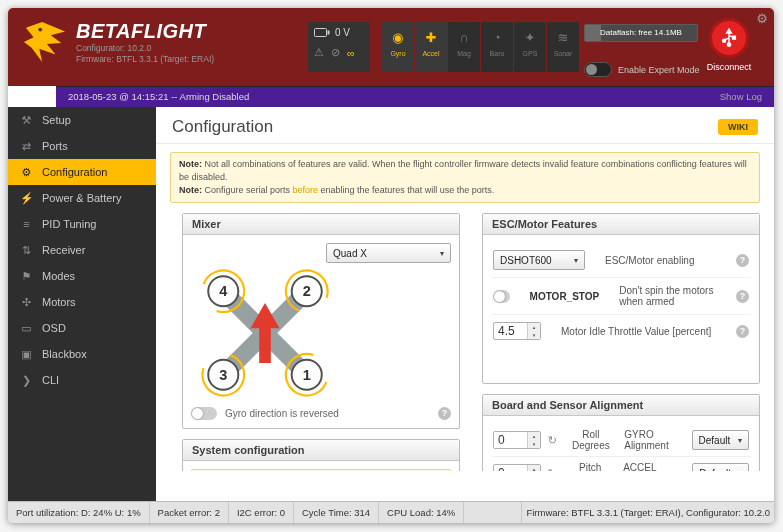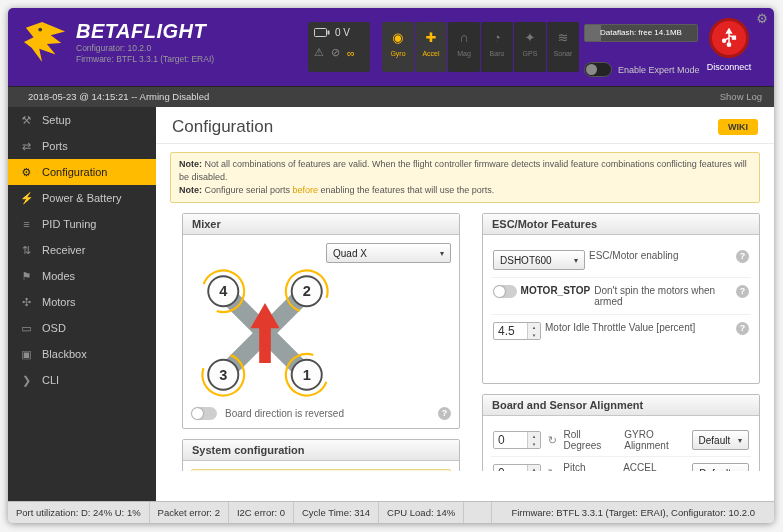--- a/index.html
+++ b/index.html
@@ -1,21 +1,21 @@
 <!DOCTYPE html>
 <html><head>
 <meta charset="utf-8">
 <style>
   html,body{margin:0;padding:0;width:783px;height:532px;background:#f4f4f4;
     font-family:"Liberation Sans",sans-serif;overflow:hidden;}
   .app{position:absolute;left:8px;top:8px;width:766px;height:515px;background:#fff;
     border-radius:5px;box-shadow:0 1px 7px rgba(0,0,0,.4);overflow:hidden;}
 
   
-  .hdr{height:78px;background:#4c1d95;position:relative;}
+  .hdr{height:78px;background:#7f1d1d;position:relative;}
   .logo{position:absolute;left:14px;top:12px;display:flex;gap:8px;}
   .logo-title{font-size:20px;font-weight:bold;font-style:italic;color:#fff;letter-spacing:.5px;}
   .ver{font-size:8.5px;color:#9a9a9a;line-height:11px;}
   .batt-block{position:absolute;left:300px;top:14px;width:62px;height:50px;background:#333;
     border-radius:3px;padding:5px 6px;box-sizing:border-box;}
   .batt-row{display:flex;align-items:center;gap:5px;color:#ddd;font-size:10px;}
   .link-row{display:flex;gap:7px;margin-top:8px;font-size:11px;color:#8a8a8a;align-items:center;}
   .link-row .yel{color:#ffbb00;}
   .sensors{position:absolute;left:374px;top:14px;display:flex;gap:1px;}
   .sensor{width:32px;height:50px;background:#2e2e2e;border-radius:2px;display:flex;
@@ -36,22 +36,22 @@
   .tgl.dark .knob{background:#8a8a8a;}
   .tgl.light{background:#cfcfcf;}
   .tgl.light .knob{background:#fff;box-shadow:0 0 2px rgba(0,0,0,.5);}
   .disconnect{position:absolute;left:690px;top:10px;width:62px;text-align:center;cursor:pointer;}
   .disc-circle{width:34px;height:34px;border-radius:50%;background:#e32222;border:3px solid #a81616;
     margin:0 auto;display:flex;align-items:center;justify-content:center;}
   .disc-lbl{font-size:9px;color:#fff;margin-top:4px;}
   .gear{position:absolute;right:6px;top:3px;font-size:13px;color:#9a9a9a;cursor:pointer;}
 
   
-  .arming{height:20px;background:#404040;border-top:1px solid #232323;line-height:20px;
-    padding:0 20px;font-size:9.5px;color:#dcdcdc;position:relative;}
+  .arming{height:20px;background:#4c1d95;border-top:1px solid #232323;line-height:20px;
+    padding:0 12px;font-size:9.5px;color:#dcdcdc;position:relative;margin-left:48px;}
   .showlog{position:absolute;right:12px;top:0;color:#a8a8a8;cursor:pointer;}
 
   
   .bdy{display:flex;height:394px;}
   .sidebar{width:148px;background:#2e2e2e;flex:none;}
   .tab{height:26px;display:flex;align-items:center;padding-left:12px;gap:9px;color:#c9c9c9;
     font-size:11px;cursor:pointer;}
   .tab .ti{width:13px;text-align:center;color:#8d8d8d;font-size:11px;}
   .tab.active{background:#ffbb00;color:#1c1c1c;}
   .tab.active .ti{color:#1c1c1c;}
@@ -81,42 +81,42 @@
   .spinner{display:inline-flex;border:1px solid #b0b0b0;background:#fff;height:18px;width:48px;
     border-radius:2px;box-sizing:border-box;flex:none;}
   .sp-val{flex:1;padding:0 4px;line-height:16px;font-size:12px;color:#333;}
   .sp-ar{width:12px;border-left:1px solid #ccc;display:flex;flex-direction:column;background:#f0f0f0;}
   .sp-ar span{flex:1;font-size:5px;line-height:8px;text-align:center;color:#555;cursor:pointer;}
   .mixer-top{display:flex;justify-content:flex-end;margin-bottom:4px;}
   .mixer-top .sel{width:125px;}
   .quad-wrap{margin:2px 0 4px 8px;}
   .mix-toggle{display:flex;align-items:center;gap:8px;font-size:10px;color:#666;margin-top:2px;}
   .mix-toggle .help{margin-left:auto;}
-  .erow{display:flex;align-items:flex-start;gap:4px;padding:7px 2px;border-bottom:1px solid #f0f0f0;
+  .erow{display:flex;align-items:center;gap:20px;padding:7px 2px;border-bottom:1px solid #f0f0f0;
     font-size:10px;color:#555;}
   .erow:last-child{border-bottom:none;}
   .erow .help{margin-left:auto;}
   .erow b{color:#333;}
   .esc-body{min-height:132px;}
   .arow{display:flex;align-items:center;gap:6px;padding:5px 2px;border-bottom:1px solid #f0f0f0;
     font-size:10px;color:#555;}
   .arow .axis-ic{color:#888;font-size:11px;width:13px;text-align:center;}
-  .arow .axis{width:68px;}
+  .arow .axis{width:68px;text-align:center;}
   .arow .sens{margin-left:auto;text-align:left;}
   .arow .sel{width:68px;}
   .content-footer{position:absolute;left:0;right:0;bottom:0;height:30px;background:#ececec;
     border-top:1px solid #ccc;display:flex;align-items:center;justify-content:flex-end;padding:0 10px;}
   .save-btn{background:#ffbb00;border:1px solid #d89f00;border-radius:3px;font-size:11px;
     font-weight:bold;color:#222;padding:4px 12px;cursor:pointer;font-family:inherit;}
 
   
   .statusbar{height:21px;background:#e3e3e3;border-top:1px solid #bdbdbd;display:flex;
     font-size:9.5px;color:#333;}
   .cell{padding:0 8px;line-height:21px;border-right:1px solid #c8c8c8;white-space:nowrap;}
-  .fw{margin-left:auto;padding:0 19px;line-height:21px;border-left:1px solid #c8c8c8;white-space:nowrap;}
+  .fw{margin-left:auto;padding:0 4px;line-height:21px;border-left:1px solid #c8c8c8;white-space:nowrap;}
 </style>
 </head>
 <body>
 
 <div class="app">
 
   <div class="hdr">
     <div class="logo">
       <svg width="46" height="44" viewBox="0 0 48 46">
         <path fill="#ffbb00" d="M4 8 L21 2 L45 12 L30 16 L41 24 L26 25 L35 36 L18 30 L21 44 L10 29 L2 23 L12 18 Z"></path>
@@ -306,21 +306,21 @@
                       <text x="22" y="113">3</text>
                       <text x="108" y="113">1</text>
                     </g>
                     <polygon points="65,34 80,60 71,60 71,96 59,96 59,60 50,60" fill="#e23b2e"></polygon>
                   </svg>
                 </div>
                 <div class="mix-toggle">
                   <span class="tgl light">
                       <span class="knob"></span>
                     </span>
-                  <span>Board direction is reversed</span>
+                  <span>Gyro direction is reversed</span>
                   <span class="help">?</span>
                 </div>
               </div>
             </div>
 
             <div class="panel">
               <div class="panel-h">System configuration</div>
               <div class="panel-b">
                 <div class="note">
                   

